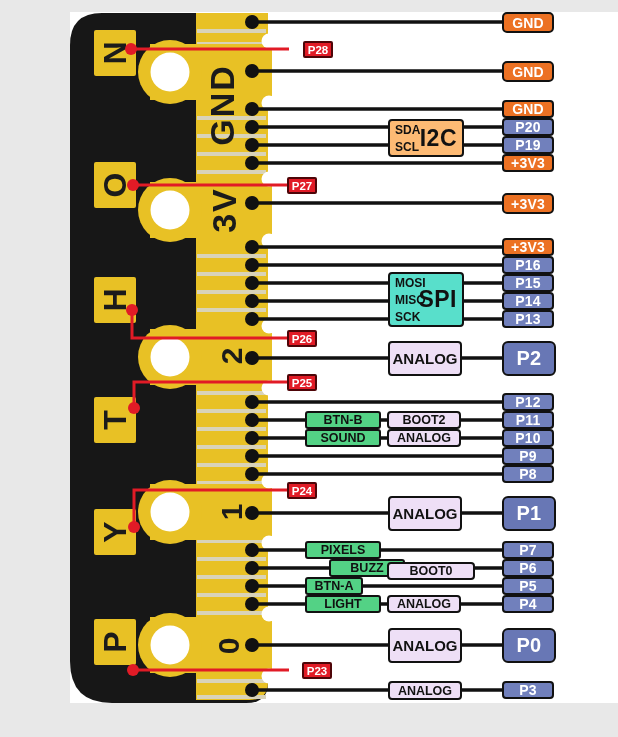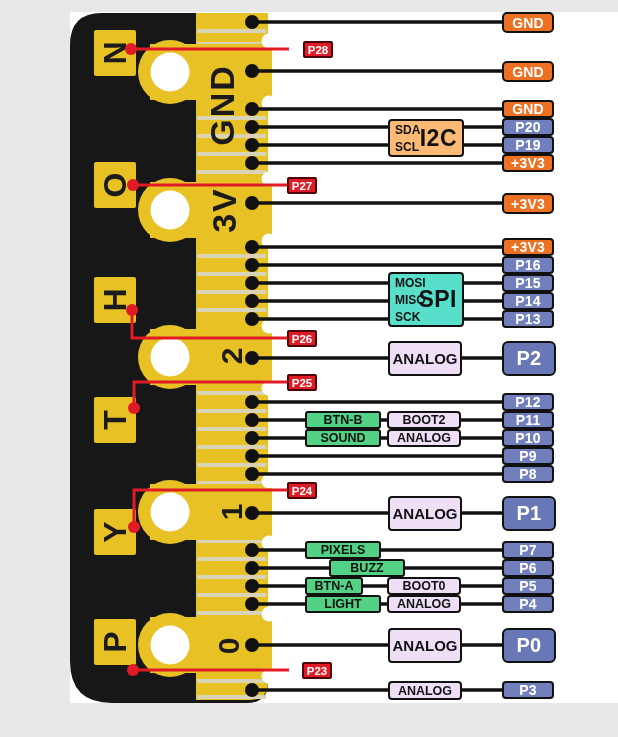--- a/index.html
+++ b/index.html
@@ -246,21 +246,21 @@
 
   <div class="fnbox green fn-sm" style="left:305px;top:411px;width:76px;height:18px;">BTN-B</div>
   <div class="fnbox green fn-sm" style="left:305px;top:429px;width:76px;height:18px;">SOUND</div>
   <div class="fnbox lav fn-sm" style="left:387px;top:411px;width:74px;height:18px;">BOOT2</div>
   <div class="fnbox lav fn-sm" style="left:387px;top:429px;width:74px;height:18px;">ANALOG</div>
 
   <div class="fnbox green fn-sm" style="left:305px;top:541px;width:76px;height:18px;">PIXELS</div>
   <div class="fnbox green fn-sm" style="left:305px;top:559px;width:76px;height:18px;margin-left:24px;">BUZZ</div>
   <div class="fnbox green fn-sm" style="left:305px;top:577px;width:58px;height:18px;">BTN-A</div>
   <div class="fnbox green fn-sm" style="left:305px;top:595px;width:76px;height:18px;">LIGHT</div>
-  <div class="fnbox lav fn-sm" style="left:387px;top:577px;width:74px;height:18px;">BOOT0</div>
+  <div class="fnbox lav fn-sm" style="left:387px;top:562px;width:88px;height:18px;">BOOT0</div>
   <div class="fnbox lav fn-sm" style="left:387px;top:595px;width:74px;height:18px;">ANALOG</div>
 
   <div class="fnbox lav fn-sm" style="left:388px;top:681px;width:74px;height:19px;">ANALOG</div>
 
   <div class="badge badge-tall orange" style="left:502px;top:12px;">GND</div>
   <div class="badge badge-tall orange" style="left:502px;top:61px;">GND</div>
 
   <div class="badge badge-sm orange" style="left:502px;top:100px;">GND</div>
   <div class="badge badge-sm blue" style="left:502px;top:118px;">P20</div>
   <div class="badge badge-sm blue" style="left:502px;top:136px;">P19</div>

